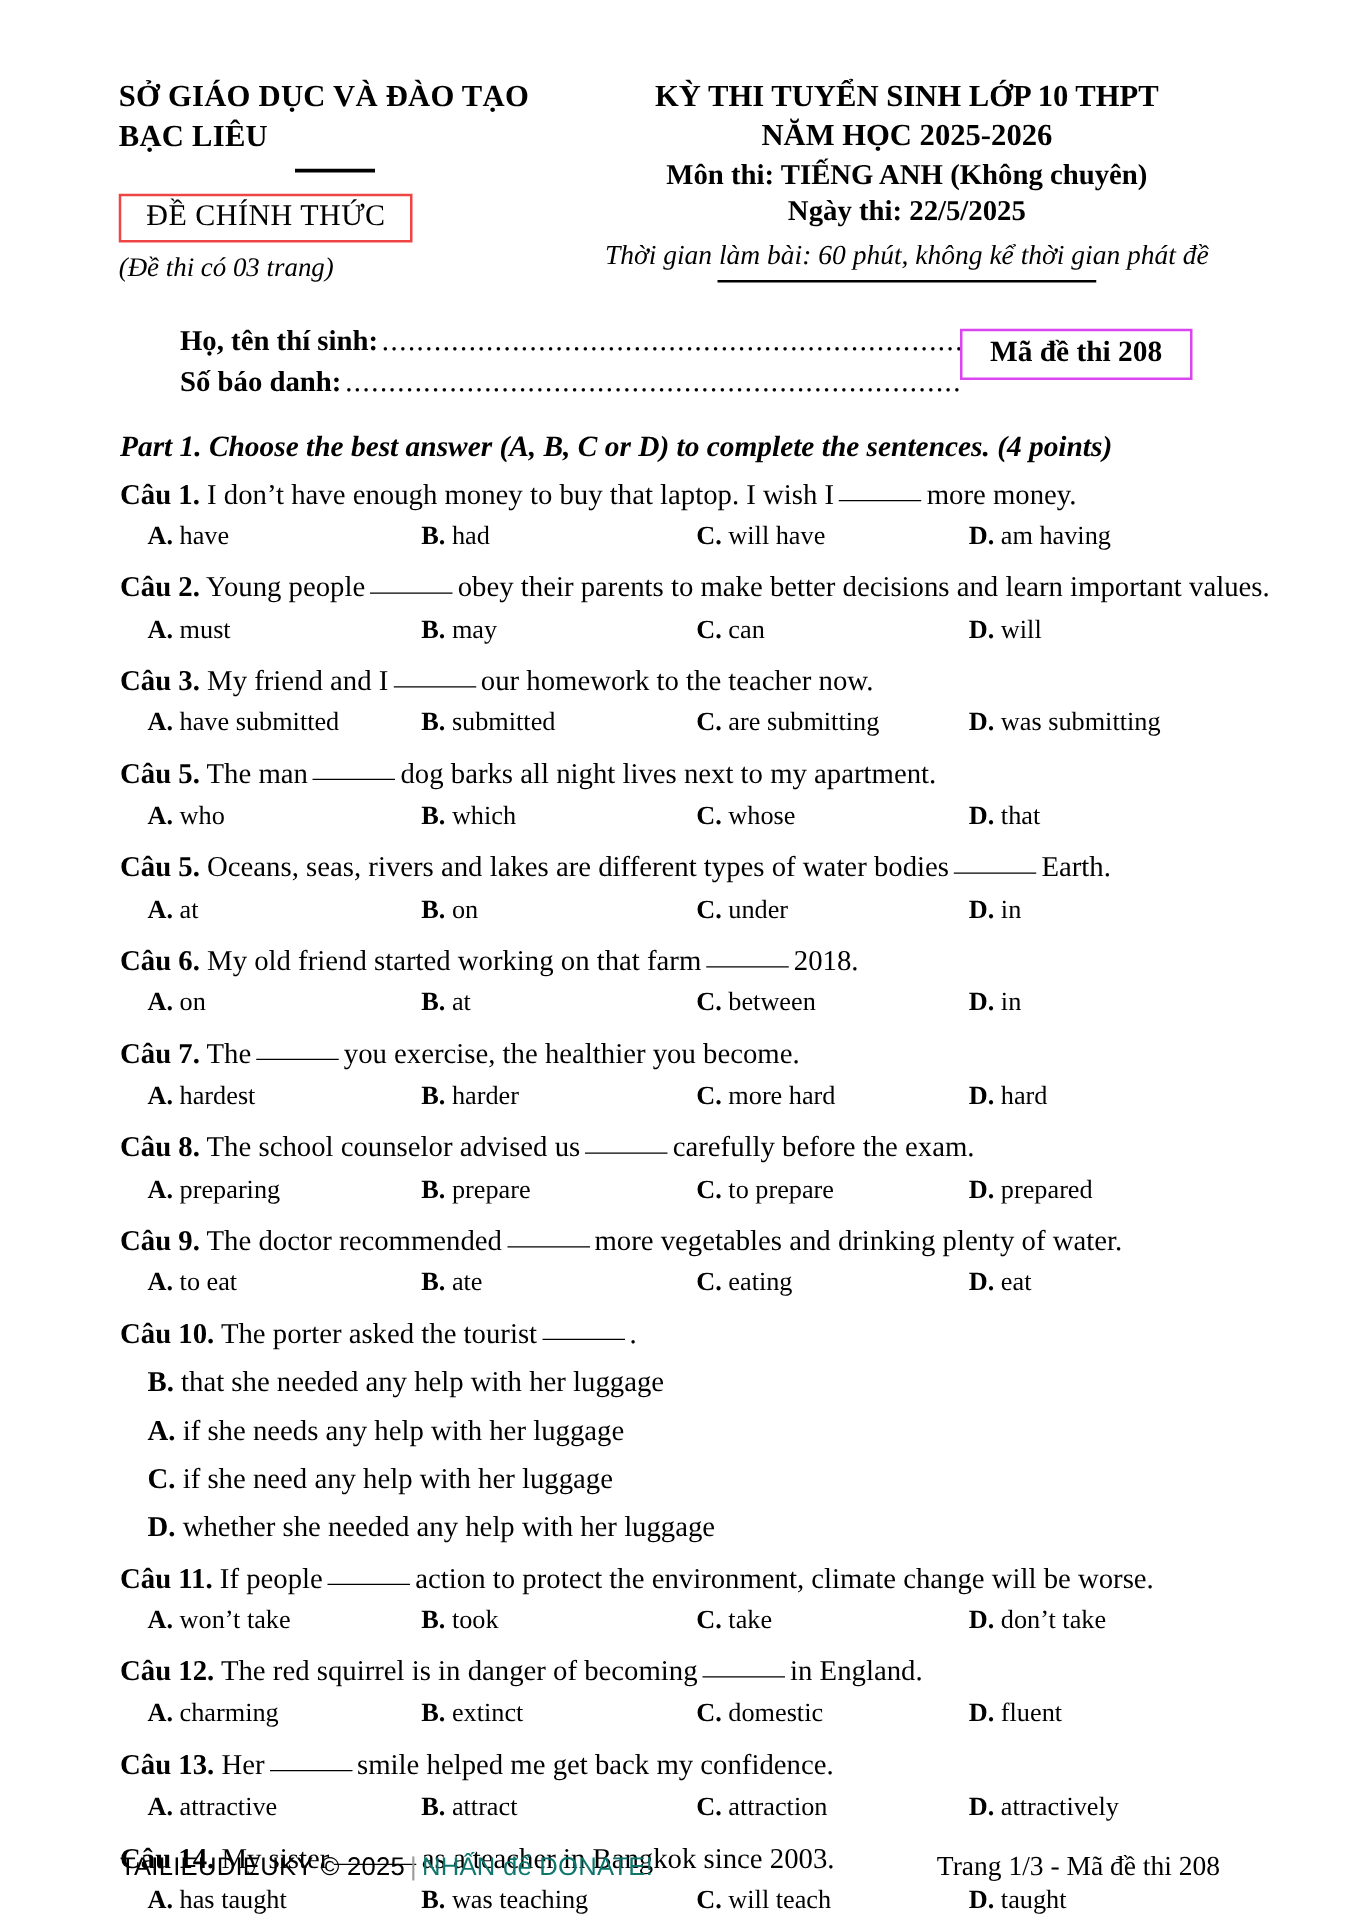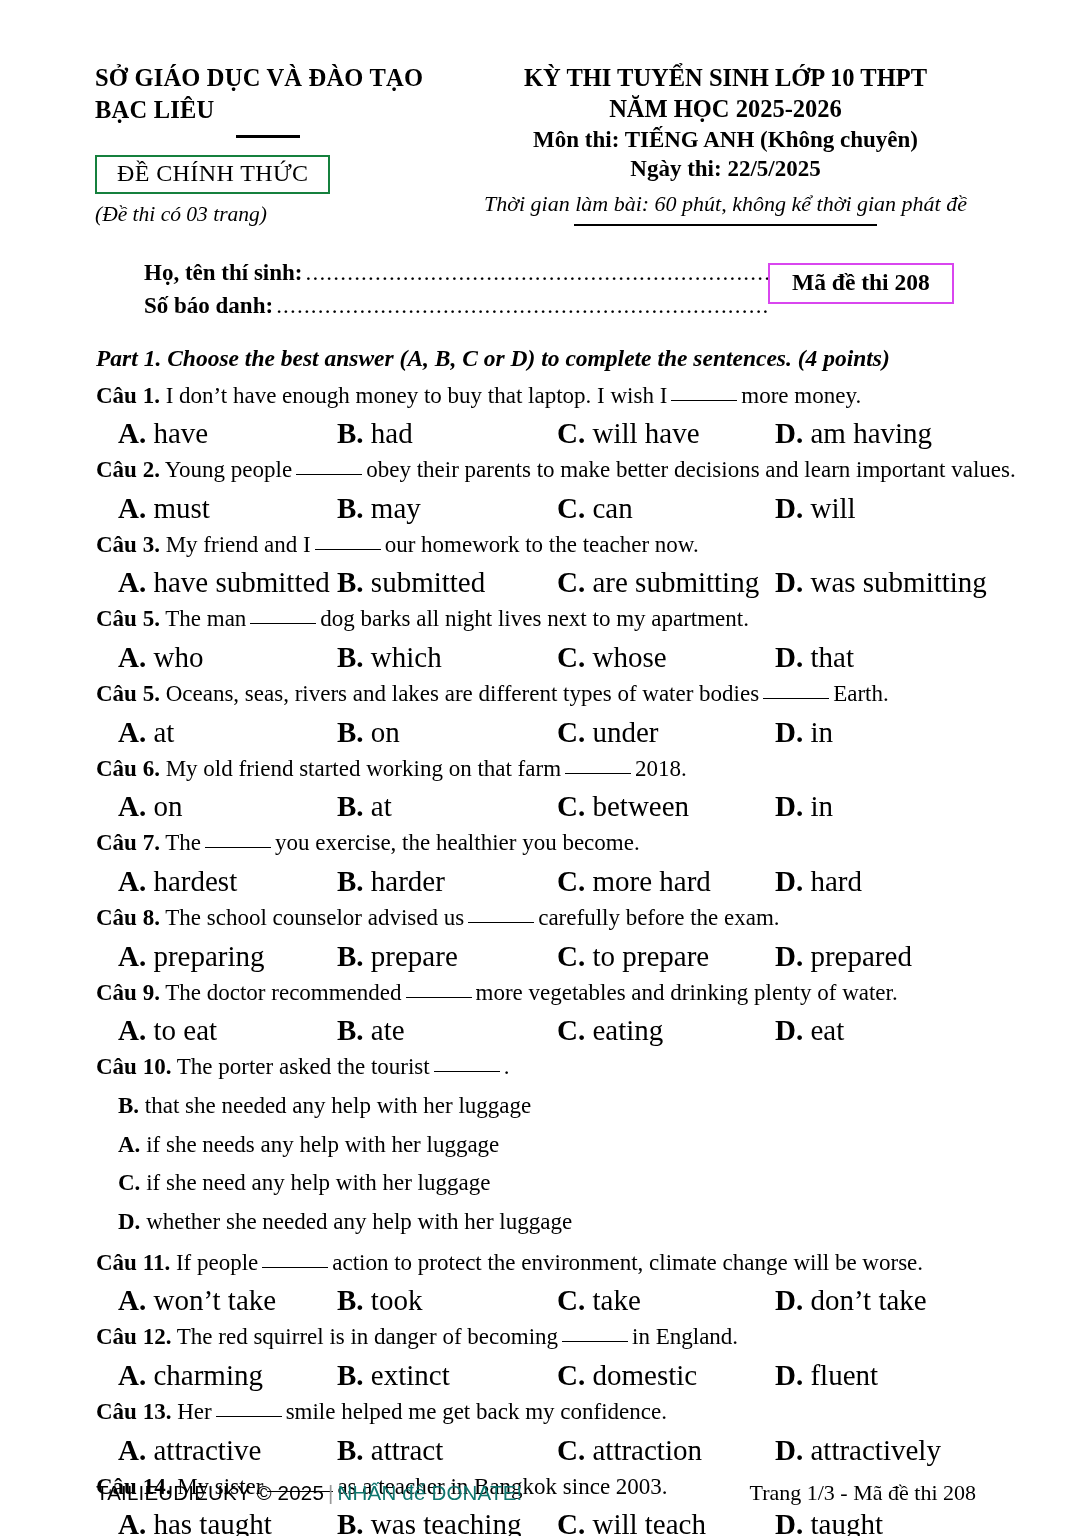--- a/index.html
+++ b/index.html
@@ -51,21 +51,21 @@
   }
   .short-rule {
     width: 64px;
     height: 3px;
     background: #000;
     margin: 9px auto 0 auto;
   }
 
   .official-box {
     display: inline-block;
-    border: 2px solid #15803d;
+    border: 2px solid #ef4444;
     padding: 3px 20px 5px 20px;
     margin-top: 17px;
     font-size: 24px;
     line-height: 1.15;
     letter-spacing: 0.4px;
     white-space: nowrap;
   }
   .pages-note {
     font-style: italic;
     font-size: 21.5px;
@@ -170,21 +170,21 @@
     margin: 0 4px;
   }
 
   .opt-row {
     position: relative;
     height: 32px;
     margin-top: 2px;
   }
   .opt {
     position: absolute;
-    font-size: 29px;
+    font-size: 21px;
     line-height: 1.35;
     white-space: nowrap;
   }
   .opt .lab { font-weight: bold; }
   .opt.a { left: 22px; }
   .opt.b { left: 241px; }
   .opt.c { left: 461px; }
   .opt.d { left: 679px; }
 
   .opt-stack {

